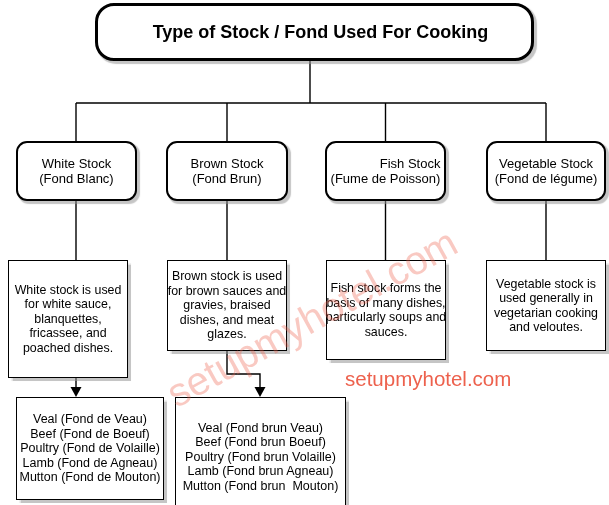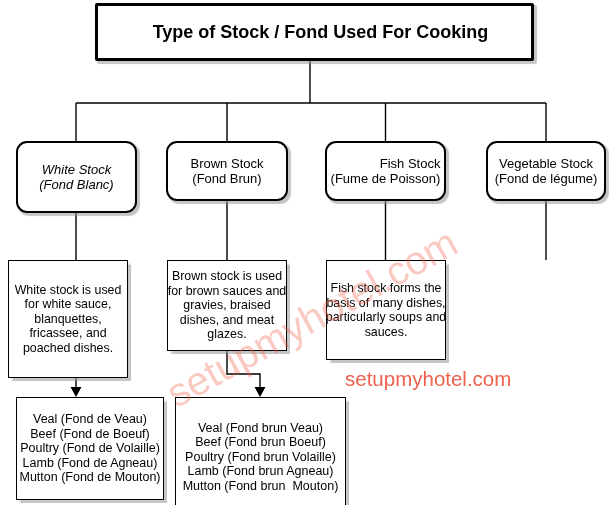--- a/index.html
+++ b/index.html
@@ -8,21 +8,21 @@
     font-family:"Liberation Sans", sans-serif; color:#000; overflow:hidden;
   }
   .connectors { position:absolute; left:0; top:0; z-index:1; }
   .node {
     position:absolute; background:#fff; border:1.4px solid #000;
     box-shadow:2.5px 2.5px 1px rgba(150,150,150,0.55);
     display:flex; align-items:center; justify-content:center;
     text-align:center; box-sizing:border-box; z-index:2;
   }
   .node .txt { white-space:pre; }
-  .title-box { border-width:3.2px; border-radius:2px; font-weight:bold; font-size:18px;padding-left:12px; }
+  .title-box { border-width:3.2px; border-radius:19px; font-weight:bold; font-size:18px;padding-left:12px; }
   .stock { border-width:2.4px; border-radius:11px; font-size:13px; line-height:15px; }
   .desc  { font-size:12.4px; line-height:14.5px; }
   .detail{ font-size:12.5px; line-height:14.5px; }
   .wm-diagonal {
     position:absolute; left:312px; top:318px; z-index:3;
     transform:translate(-50%,-50%) rotate(-29deg);
     font-size:40px; color:rgba(237,97,77,0.34); white-space:nowrap;
     pointer-events:none;
   }
   .wm-site {
@@ -51,21 +51,21 @@
       <path d="M227 351 V374 H260 V388"></path>
     </g>
     <polygon points="76,397 70.5,387 81.5,387" fill="#000"></polygon>
     <polygon points="260,397 254.5,387 265.5,387" fill="#000"></polygon>
   </svg>
 
   <div class="node title-box" style="left:95px; top:3px; width:439px; height:58px;">
     <span class="txt">Type of Stock / Fond Used For Cooking</span>
   </div>
 
-  <div class="node stock" style="left:16px; top:141px; width:121px; height:72px;font-style:italic;">
+  <div class="node stock" style="left:16px; top:141px; width:121px; height:60px;">
     <span class="txt">White Stock
 (Fond Blanc)</span>
   </div>
   <div class="node stock" style="left:166px; top:141px; width:122px; height:60px;">
     <span class="txt">Brown Stock
 (Fond Brun)</span>
   </div>
   <div class="node stock" style="left:325px; top:141px; width:121px; height:60px;text-align:right;">
     <span class="txt">Fish Stock
 (Fume de Poisson)</span>
@@ -88,20 +88,26 @@
 gravies, braised
 dishes, and meat
 glazes.</span>
   </div>
   <div class="node desc" style="left:326px; top:260px; width:120px; height:100px;">
     <span class="txt">Fish stock forms the
 basis of many dishes,
 particularly soups and
 sauces.</span>
   </div>
+  <div class="node desc" style="left:486px; top:260px; width:120px; height:91px;">
+    <span class="txt">Vegetable stock is
+used generally in
+vegetarian cooking
+and veloutes.</span>
+  </div>
 
   <div class="node detail" style="left:2px; top:397px; width:148px; height:103px;margin-left:14px;">
     <span class="txt">Veal (Fond de Veau)
 Beef (Fond de Boeuf)
 Poultry (Fond de Volaille)
 Lamb (Fond de Agneau)
 Mutton (Fond de Mouton)</span>
   </div>
   <div class="node detail" style="left:175px; top:397px; width:171px; height:120px;">
     <span class="txt">Veal (Fond brun Veau)

